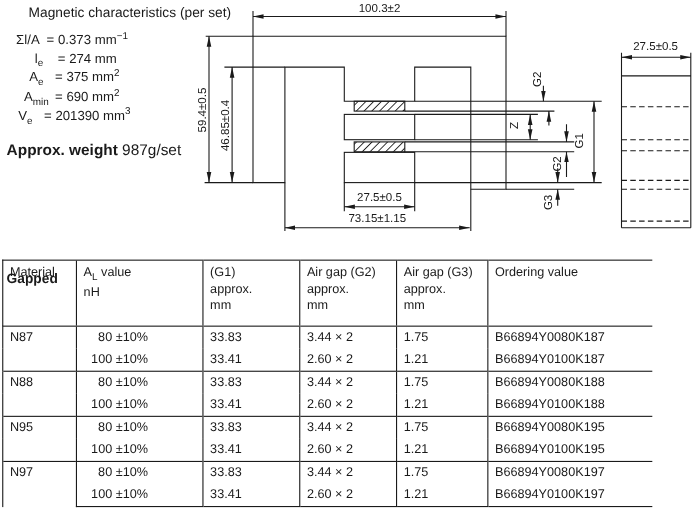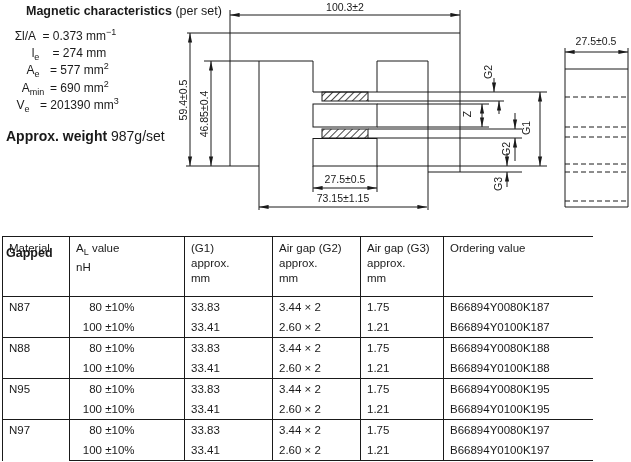--- a/index.html
+++ b/index.html
@@ -1,20 +1,20 @@
 <!DOCTYPE html>
 <html><head>
 <meta charset="utf-8">
 <style>
   html,body{margin:0;padding:0;background:#ffffff;}
   #page{position:relative;width:631px;height:462px;background:#fff;overflow:hidden;
         font-family:"Liberation Sans", sans-serif;color:#1a1a1a;}
   
   #mag-title{position:absolute;left:6px;top:4px;font-size:12.5px;}
-  #mag-title b{font-weight:bold;padding-left:20px;}
+  #mag-title b{font-weight:normal;padding-left:20px;}
   #mag-params{position:absolute;left:6px;top:24px;font-size:12px;}
   .prow{height:17.2px;line-height:17.2px;white-space:nowrap;text-align:center;}
   .psym{display:inline-block;width:34px;}
   sub.s{font-size:9px;}
   sup.s{font-size:9px;}
   #mag-weight{position:absolute;left:6px;top:128px;font-size:14px;}
   #mag-weight b{font-weight:bold;}
   
   #gapped{position:absolute;left:6px;top:205px;font-size:12.5px;font-weight:bold;margin-top:41px;}
   
@@ -47,21 +47,21 @@
   </div>
 
   <div id="mag-params">
     <div class="prow">
       <span class="psym"><span>Σl/A</span><sub class="s"></sub></span><span>= 0.373 mm</span><sup class="s">−1</sup>
     </div>
     <div class="prow">
       <span class="psym"><span>l</span><sub class="s">e</sub></span><span>= 274 mm</span><sup class="s"></sup>
     </div>
     <div class="prow">
-      <span class="psym"><span>A</span><sub class="s">e</sub></span><span>= 577 mm</span><sup class="s">2</sup>
+      <span class="psym"><span>A</span><sub class="s">e</sub></span><span>= 375 mm</span><sup class="s">2</sup>
     </div>
     <div class="prow">
       <span class="psym"><span>A</span><sub class="s">min</sub></span><span>= 690 mm</span><sup class="s">2</sup>
     </div>
     <div class="prow">
       <span class="psym"><span>V</span><sub class="s">e</sub></span><span>= 201390 mm</span><sup class="s">3</sup>
     </div>
   </div>
 
   <div id="mag-weight">

